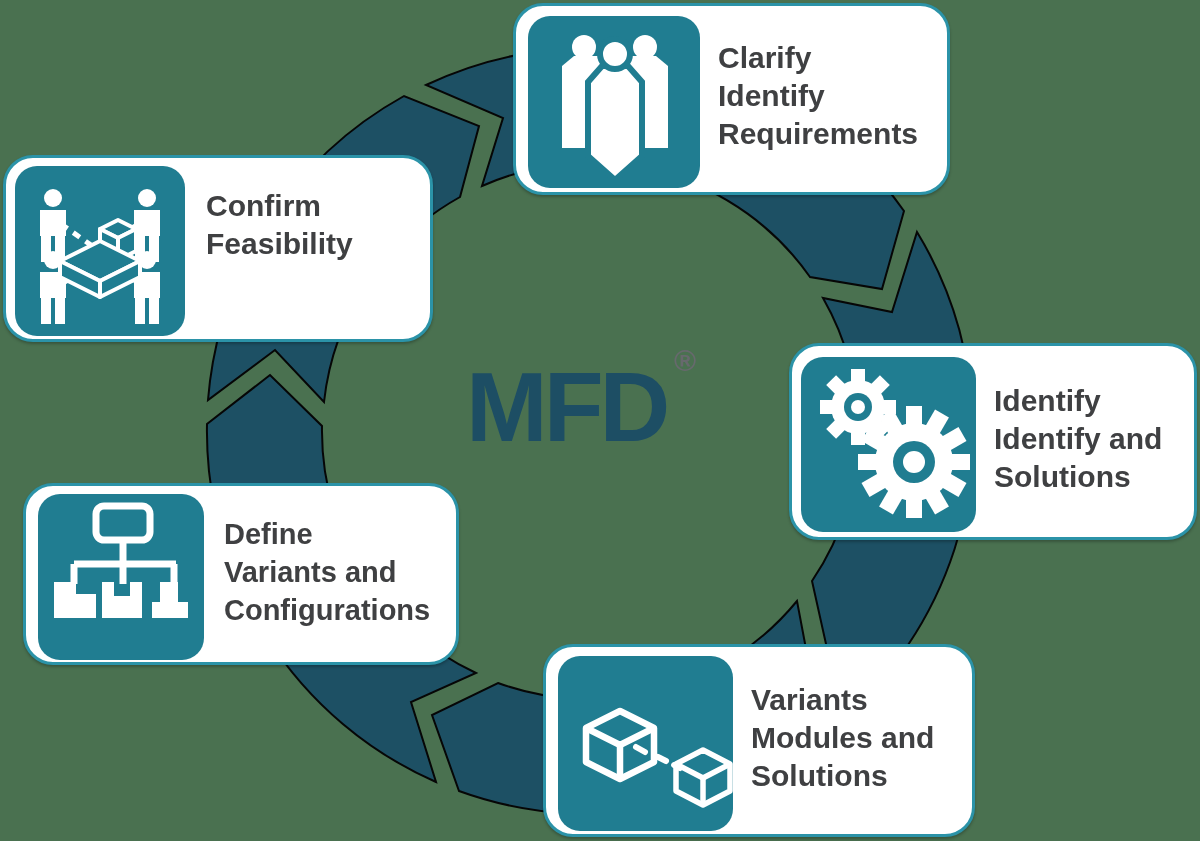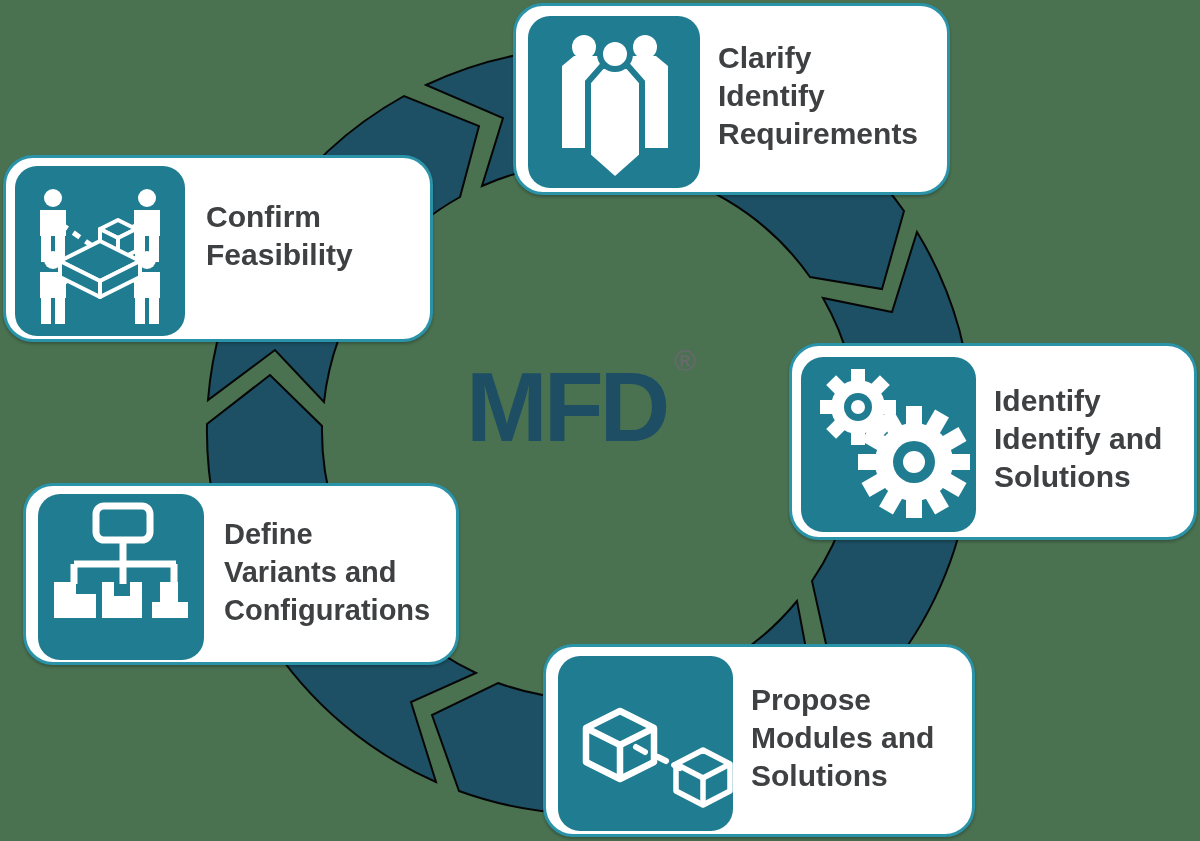--- a/index.html
+++ b/index.html
@@ -37,21 +37,21 @@
     font-size:30px;line-height:38px;white-space:nowrap;
   }
   .card-text span{display:block}
   #card-define .card-text{font-size:29px}
   
   #card-clarify{left:513px;top:3px;width:437px;height:192px}
   #card-clarify .icon-box{left:12px;top:10px;width:172px;height:172px}
   #card-clarify .card-text{left:202px;top:33px}
   #card-confirm{left:3px;top:155px;width:430px;height:187px}
   #card-confirm .icon-box{left:9px;top:8px;width:170px;height:170px}
-  #card-confirm .card-text{left:200px;top:40px}
+  #card-confirm .card-text{left:200px;top:29px}
   #card-identify{left:789px;top:343px;width:408px;height:197px}
   #card-identify .icon-box{left:9px;top:11px;width:175px;height:175px}
   #card-identify .card-text{left:202px;top:36px}
   #card-propose{left:543px;top:644px;width:432px;height:193px}
   #card-propose .icon-box{left:12px;top:9px;width:175px;height:175px}
   #card-propose .card-text{left:205px;top:34px}
   #card-define{left:23px;top:483px;width:436px;height:182px}
   #card-define .icon-box{left:12px;top:8px;width:166px;height:166px}
   #card-define .card-text{left:198px;top:29px}
   .w{stroke:#fff;fill:none}
@@ -222,21 +222,21 @@
       <line x1="78" y1="91" x2="87" y2="96" class="w" stroke-width="6" stroke-linecap="round"></line>
       <line x1="100" y1="101" x2="122" y2="112" class="w" stroke-width="6" stroke-dasharray="9 9" stroke-linecap="round"></line>
       <g class="w" stroke-width="5.5" stroke-linejoin="round">
         <polygon points="145,94 172,108 172,135 145,149 118,135 118,108"></polygon>
         <polyline points="118,108 145,122 172,108"></polyline>
         <line x1="145" y1="122" x2="145" y2="149"></line>
       </g>
     </svg>
   </div>
   <div class="card-text">
-    <span>Propose</span>
+    <span>Variants</span>
     <span>Modules and</span>
     <span>Solutions</span>
   </div>
 </div>
 
 <div class="card" id="card-define">
   <div class="icon-box">
     <svg viewBox="0 0 166 166">
       <rect x="58" y="12" width="54" height="34" rx="8" class="w" stroke-width="7"></rect>
       <g class="w" stroke-width="7">

